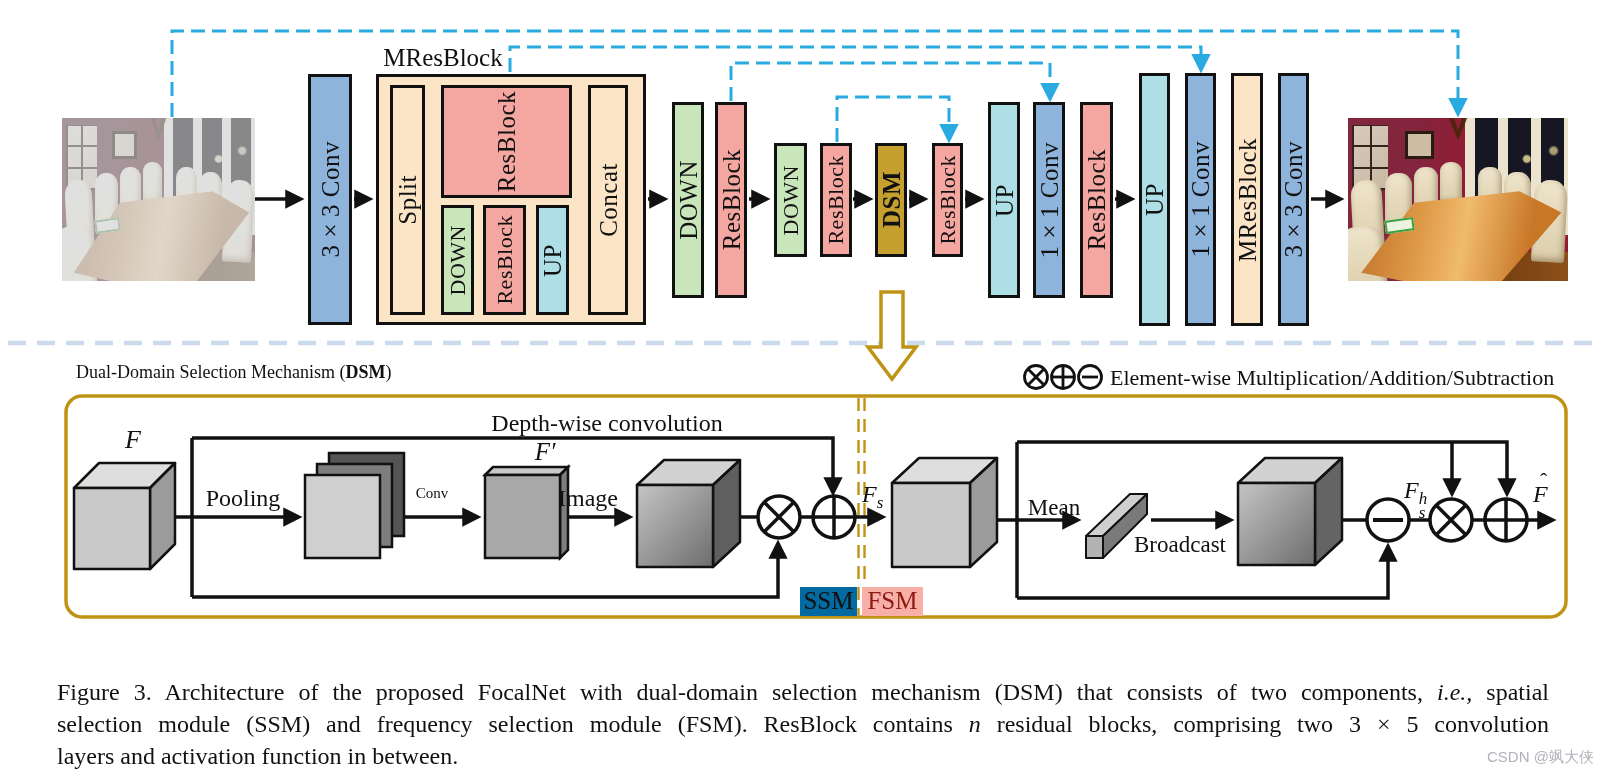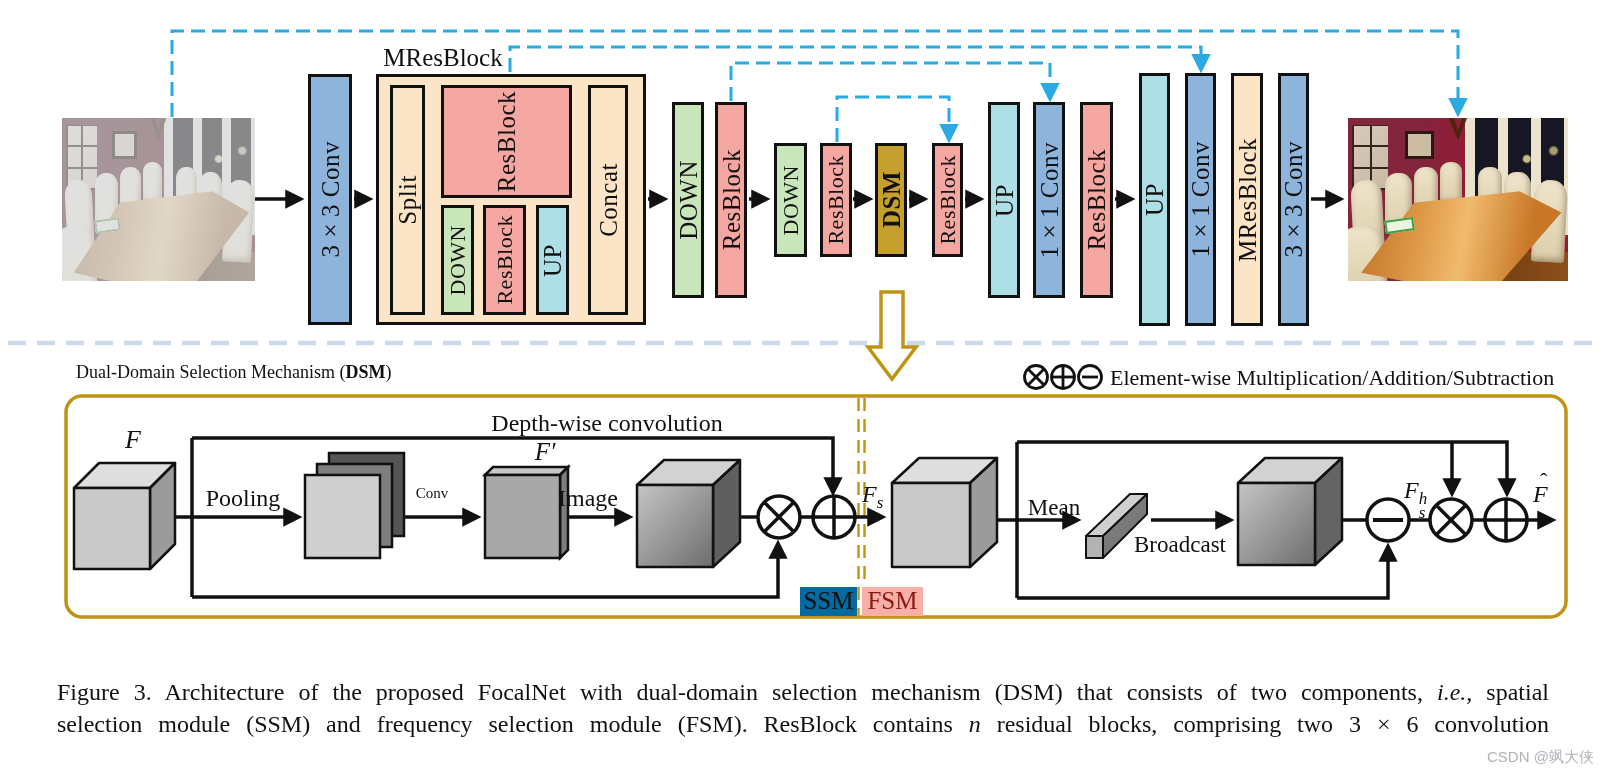--- a/index.html
+++ b/index.html
@@ -341,17 +341,18 @@
   </div>
   <div class="lbl" style="left:1533px;top:481px;font-size:24px">
     <span class="fhat"><span class="hatmark">ˆ</span><span class="mi">F</span></span>
   </div>
 
   <div class="lbl ctr" style="left:800px;top:587px;width:57px;height:29px;font-size:25px;background:#0369a1">SSM</div>
   <div class="lbl ctr" style="left:862px;top:587px;width:61px;height:29px;font-size:25px;background:#f8afa8;color:#8c1a0f">FSM</div>
 
   <div class="caption">
     <div class="cap-line"><span>Figure 3. Architecture of the proposed FocalNet with dual-domain selection mechanism (DSM) that consists of two components, </span><span class="mi">i.e.,</span><span> spatial</span></div>
-    <div class="cap-line"><span>selection module (SSM) and frequency selection module (FSM). ResBlock contains </span><span class="mi">n</span><span> residual blocks, comprising two 3 × 6 convolution</span></div>
+    <div class="cap-line"><span>selection module (SSM) and frequency selection module (FSM). ResBlock contains </span><span class="mi">n</span><span> residual blocks, comprising two 3 × 5 convolution</span></div>
+    <div class="cap-line last"><span>layers and activation function in between.</span></div>
   </div>
 
   <div class="watermark">CSDN @飒大侠</div>
 </div>
 
 </body></html>

